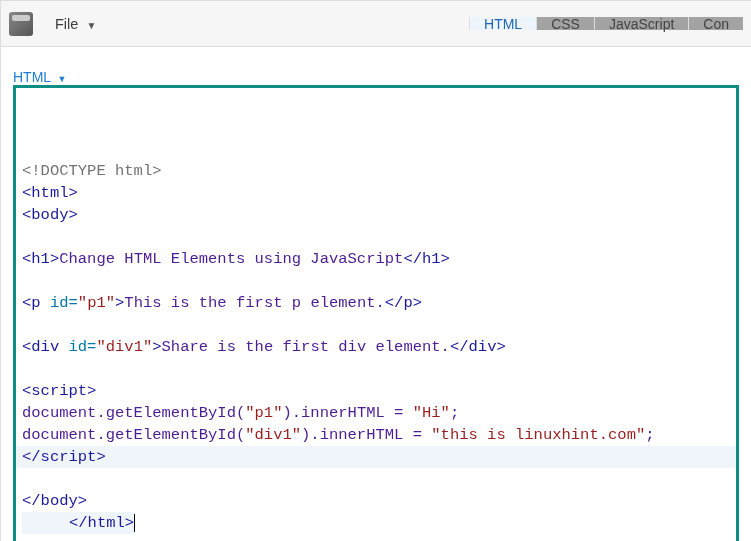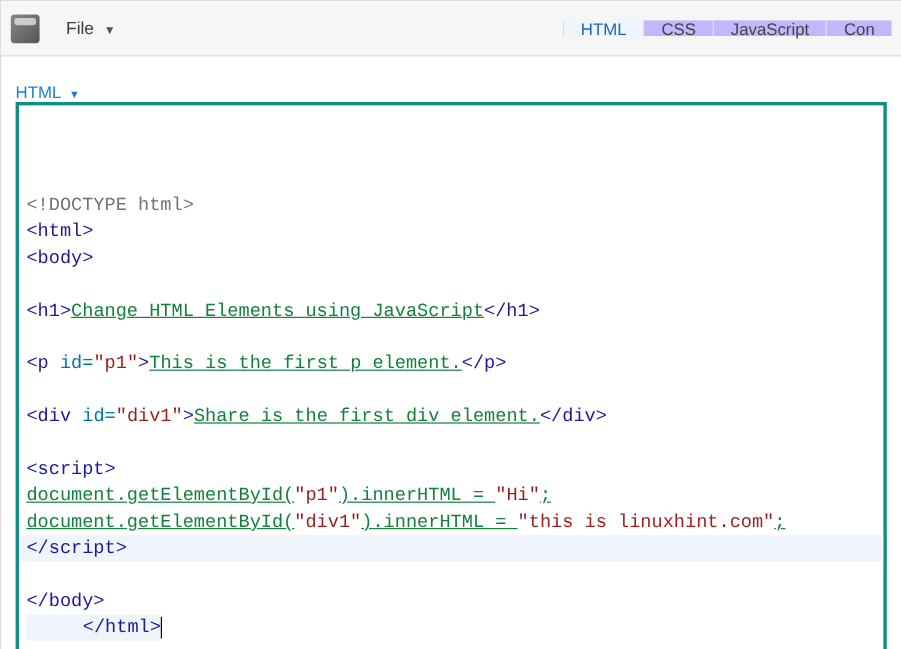--- a/index.html
+++ b/index.html
@@ -57,21 +57,21 @@
     height: 100%;
   }
   .tab-top {
     padding: 0 14px;
     display: flex;
     align-items: center;
     border-left: 1px solid #ddd;
     color: #444;
     font-size: 14px;
     cursor: pointer;
-    background: #c4b5fd;
+    background: #a3a3a3;
   }
   .tab-top.active {
     background: #eef5fc;
     color: #2067b5;
   }
   .tab-top:last-child {
     border-right: none;
   }
   .subbar {
     height: 38px;
@@ -103,21 +103,21 @@
     color: #222;
     background: #fff;
     min-height: 360px;
     position: relative;
   }
   .tag { color: #1a1a9c; }
   .attr-name { color: #0077aa; }
   .attr-val { color: #9b1d1d; }
   .punct { color: #737373; text-align: center; }
   .str { color: #9b1d1d; }
-  .txt { color: #15803d; text-decoration: underline; }
+  .txt { color: #4c1d95; }
   .cursor-line {
     background: #f0f5fb;
     display: inline-block;
     position: relative;
     padding-left: 47px;
   }
   .cursor-line::after {
     content: "";
     position: absolute;
     right: -1px;

